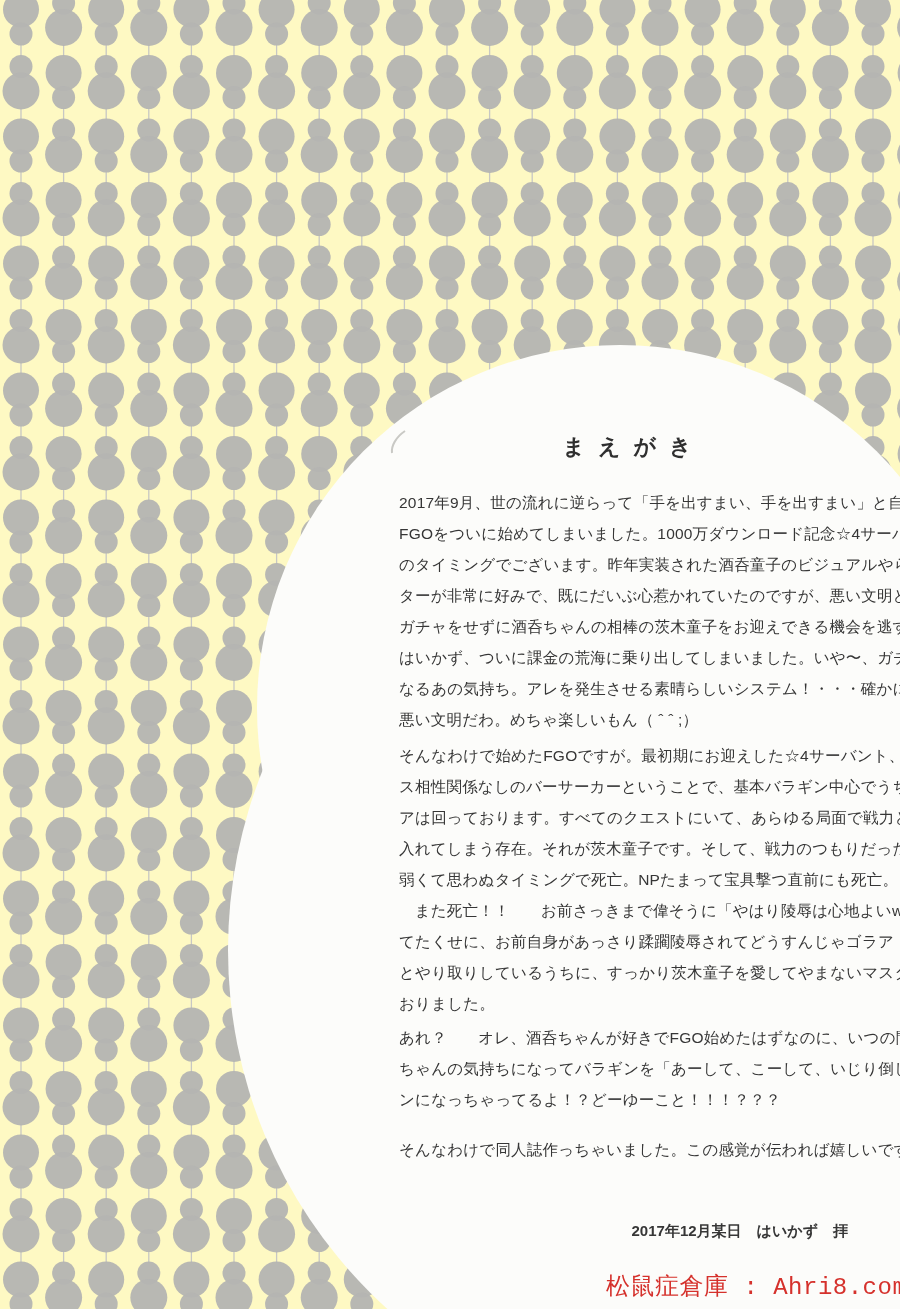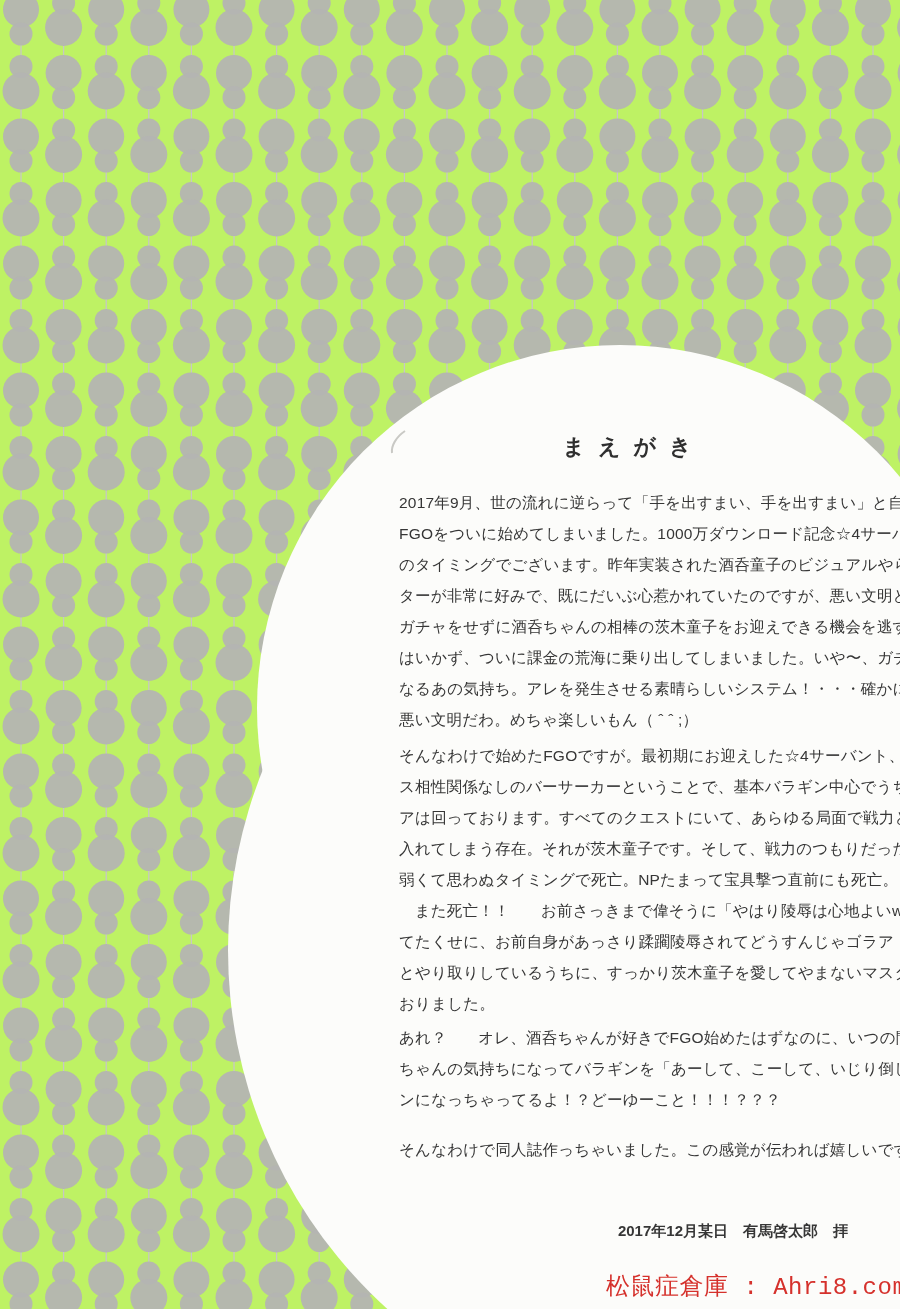--- a/index.html
+++ b/index.html
@@ -59,21 +59,21 @@
     left: 606px; top: 1270px;
     font-family: "Liberation Mono", "Liberation Serif", serif;
     font-size: 24px;
     letter-spacing: 0.5px;
     white-space: pre;
   }
 </style>
 </head>
 <body>
 
-<div class="page" style="background: #bef264;">
+<div class="page" style="background: #fef9c3;">
 
   <svg id="gourd-pattern" width="900" height="1309" viewBox="0 0 900 1309" aria-hidden="true">
     <g id="gourd-cells" fill="#b4b4b2" fill-opacity="0.95">
         <line x1="21" x2="21" y1="44.5" y2="56.5" stroke="#c7c7c4" stroke-width="1.3"></line>
         <circle cx="21" cy="9.5" r="18"></circle>
         <circle cx="21" cy="34" r="11.5"></circle>
         <line x1="63.6" x2="63.6" y1="44.5" y2="56.5" stroke="#c7c7c4" stroke-width="1.3"></line>
         <circle cx="63.6" cy="3" r="11.5"></circle>
         <circle cx="63.6" cy="27.5" r="18.5"></circle>
         <line x1="106.2" x2="106.2" y1="44.5" y2="56.5" stroke="#c7c7c4" stroke-width="1.3"></line>
@@ -1478,17 +1478,17 @@
 入れてしまう存在。それが茨木童子です。そして、戦力のつもりだったのに打たれ
 弱くて思わぬタイミングで死亡。NPたまって宝具撃つ直前にも死亡。　　死亡！
 　また死亡！！　　お前さっきまで偉そうに「やはり陵辱は心地よいw」とか言っ
 てたくせに、お前自身があっさり蹂躙陵辱されてどうすんじゃゴラア！！！　　・・・
 とやり取りしているうちに、すっかり茨木童子を愛してやまないマスターになって
 おりました。</p>
     <p class="para" id="p3">あれ？　　オレ、酒呑ちゃんが好きでFGO始めたはずなのに、いつの間にか酒呑
 ちゃんの気持ちになってバラギンを「あーして、こーして、いじり倒したい！！」マ
 ンになっちゃってるよ！？どーゆーこと！！！？？？</p>
     <p class="para" id="p4">そんなわけで同人誌作っちゃいました。この感覚が伝われば嬉しいです&lt;(_ _)&gt;</p>
-    <div id="signature">2017年12月某日　有馬啓太郎　拝</div>
+    <div id="signature">2017年12月某日　はいかず　拝</div>
     <div id="watermark" style="color: rgb(213, 49, 44);">松鼠症倉庫 : Ahri8.com</div>
   </div>
 
 </div>
 
 </body></html>

